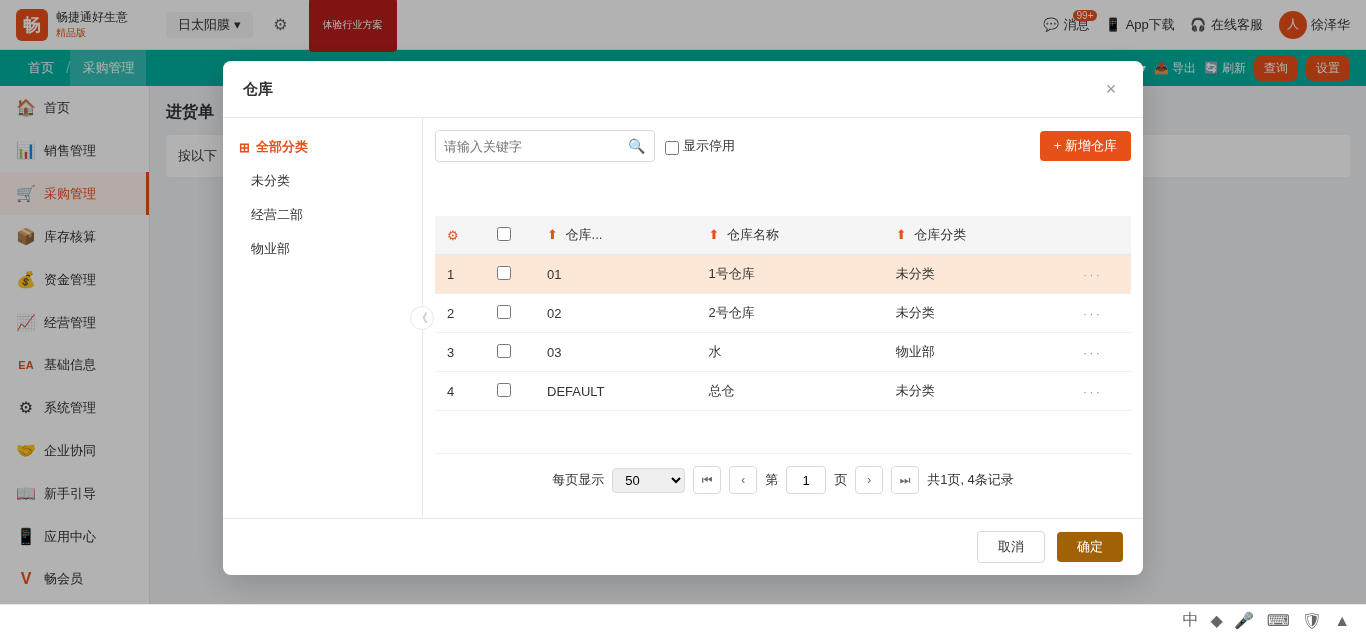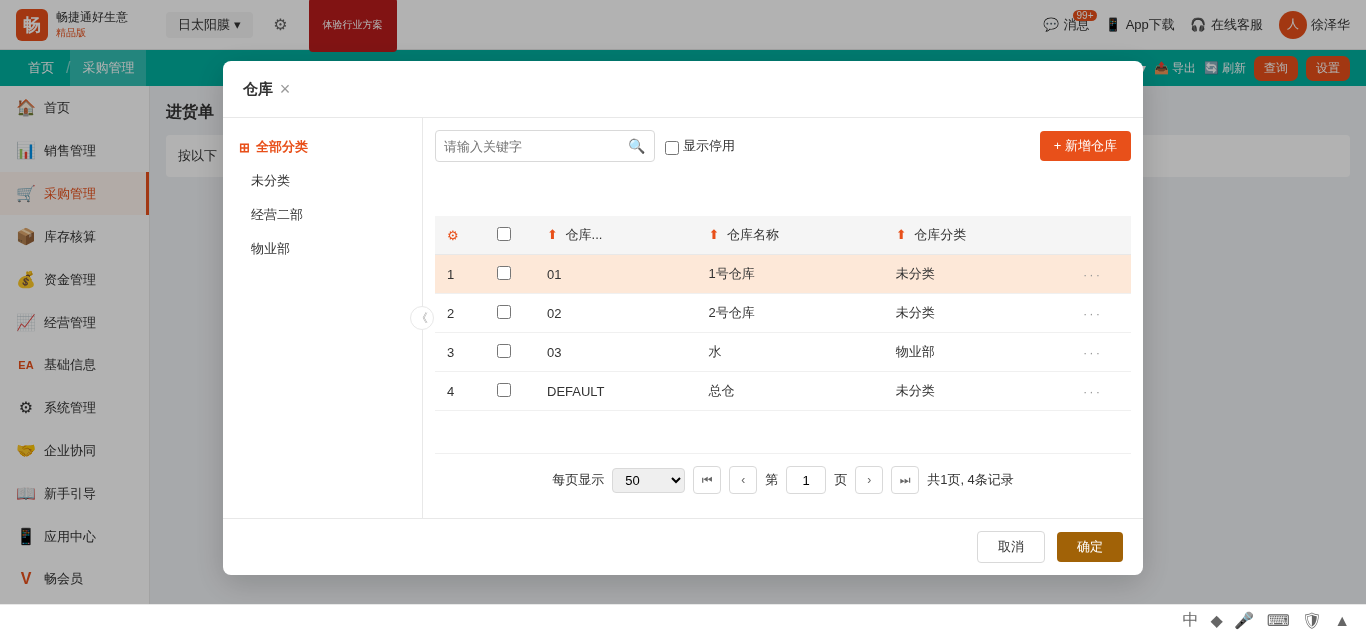--- a/index.html
+++ b/index.html
@@ -119,21 +119,21 @@
 
     
     .dialog {
       background: #fff; border-radius: 8px;
       width: 920px; max-height: 580px;
       display: flex; flex-direction: column;
       box-shadow: 0 8px 32px rgba(0,0,0,0.18);
       position: relative;
     }
     .dialog-header {
-      display: flex; align-items: center; justify-content: flex-start;
+      display: flex; align-items: center; justify-content: space-between;
       padding: 16px 20px; border-bottom: 1px solid #e8e8e8;
     }
     .dialog-title { font-size: 15px; font-weight: bold; color: #333; }
     .dialog-close {
       width: 24px; height: 24px; cursor: pointer;
       display: flex; align-items: center; justify-content: center;
       color: #999; font-size: 18px;
     }
     .dialog-body {
       display: flex; flex: 1; overflow: hidden;

